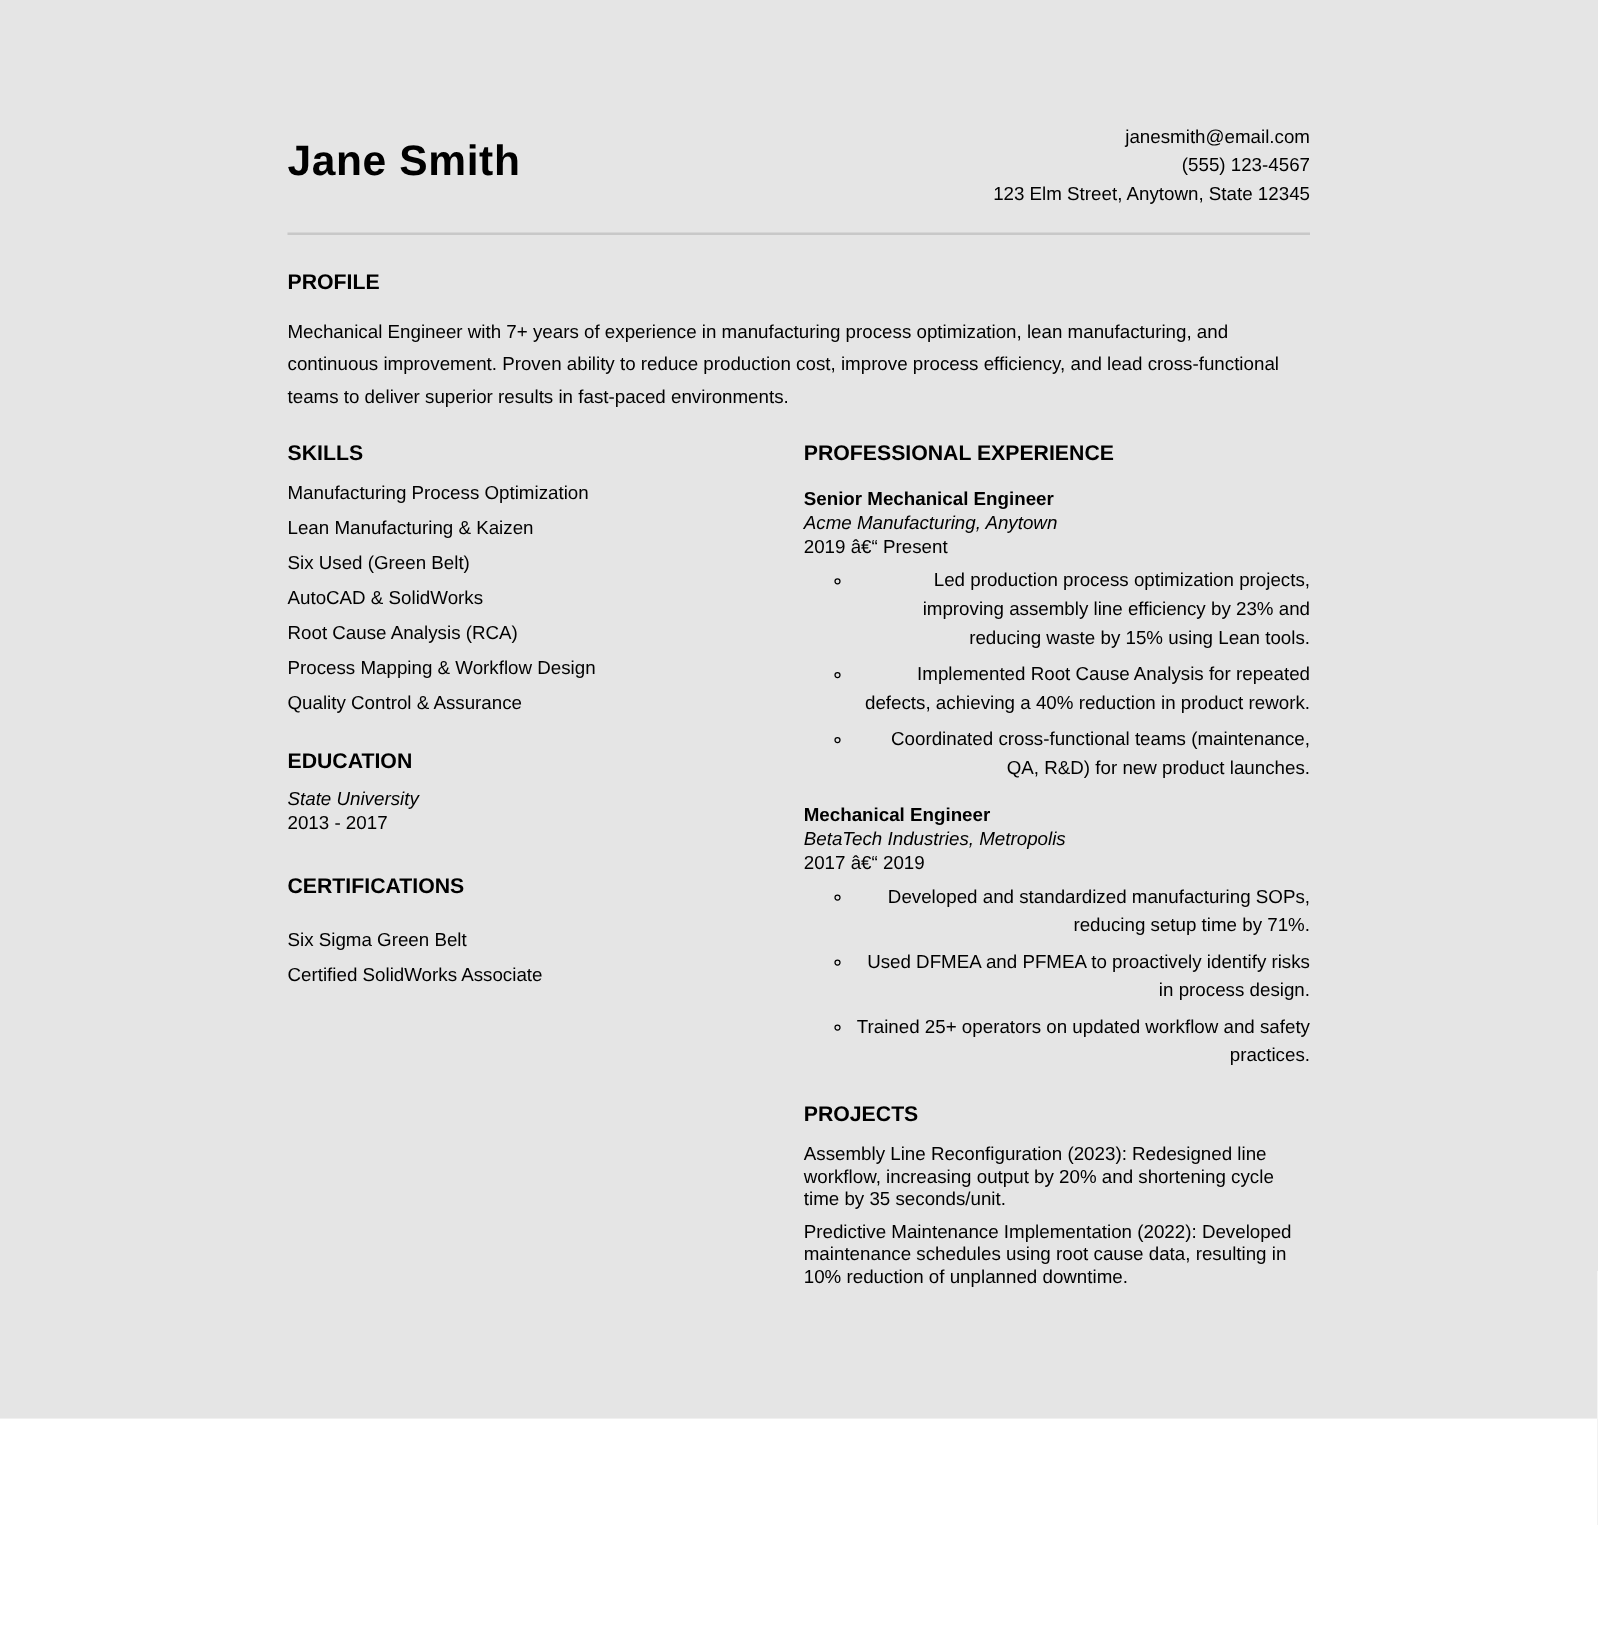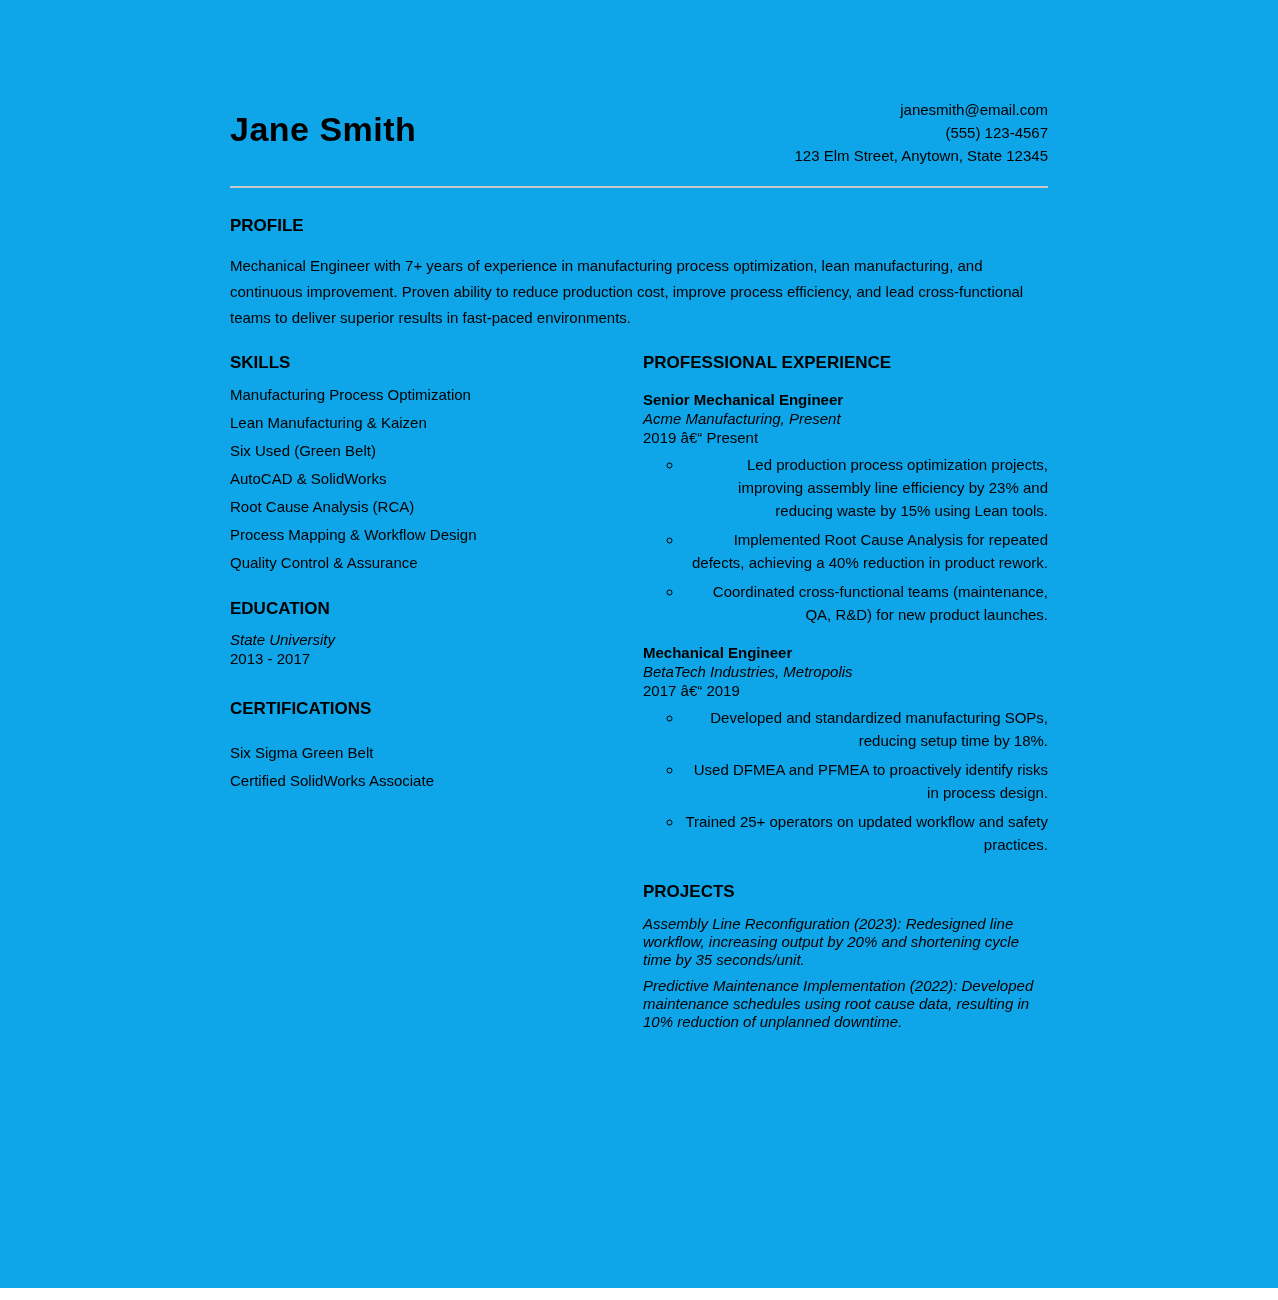--- a/index.html
+++ b/index.html
@@ -5,22 +5,22 @@
   * { box-sizing: border-box; }
   html, body {
     margin: 0;
     padding: 0;
     background: #ffffff;
     color: #000000;
     font-family: "Liberation Sans", "DejaVu Sans", sans-serif;
   }
   .viewport {
     width: 1278px;
-    height: 1288px;
-    background: #0ea5e9;
+    height: 1135px;
+    background: #e5e5e5;
     overflow: hidden;
   }
   .page {
     width: 818px;
     margin: 0 auto;
     padding-top: 98px;
   }
 
   
   .header-row {
@@ -127,21 +127,20 @@
     font-size: 15px;
     line-height: 23px;
     margin-bottom: 6px;
   }
 
   
   .project-item {
     margin: 13px 0 8px 0;
     font-size: 15px;
     line-height: 18px;
-    font-style: italic;
   }
   .project-item + .project-item { margin-top: 0; }
 </style>
 </head>
 <body>
 
 <div class="viewport">
   <div class="page">
 
     <div class="header-row">
@@ -192,35 +191,35 @@
           </div>
         </section>
       </div>
 
       <div class="col-right">
         <section>
           <h2>PROFESSIONAL EXPERIENCE</h2>
 
           <div class="job">
             <h3 class="job-title">Senior Mechanical Engineer</h3>
-            <div class="job-company">Acme Manufacturing, Present</div>
+            <div class="job-company">Acme Manufacturing, Anytown</div>
             <div class="job-dates">2019 â€“ Present</div>
             <ul class="job-bullets">
               <li>Led production process optimization projects, improving assembly line efficiency by 23% and reducing waste by 15% using Lean tools.</li>
               <li>Implemented Root Cause Analysis for repeated defects, achieving a 40% reduction in product rework.</li>
               <li>Coordinated cross-functional teams (maintenance, QA, R&amp;D) for new product launches.</li>
             </ul>
           </div>
 
           <div class="job">
             <h3 class="job-title">Mechanical Engineer</h3>
             <div class="job-company">BetaTech Industries, Metropolis</div>
             <div class="job-dates">2017 â€“ 2019</div>
             <ul class="job-bullets">
-              <li>Developed and standardized manufacturing SOPs, reducing setup time by 18%.</li>
+              <li>Developed and standardized manufacturing SOPs, reducing setup time by 71%.</li>
               <li>Used DFMEA and PFMEA to proactively identify risks in process design.</li>
               <li>Trained 25+ operators on updated workflow and safety practices.</li>
             </ul>
           </div>
         </section>
 
         <section>
           <h2 class="projects-heading">PROJECTS</h2>
           <p class="project-item">Assembly Line Reconfiguration (2023): Redesigned line workflow, increasing output by 20% and shortening cycle time by 35 seconds/unit.</p>
           <p class="project-item">Predictive Maintenance Implementation (2022): Developed maintenance schedules using root cause data, resulting in 10% reduction of unplanned downtime.</p>

